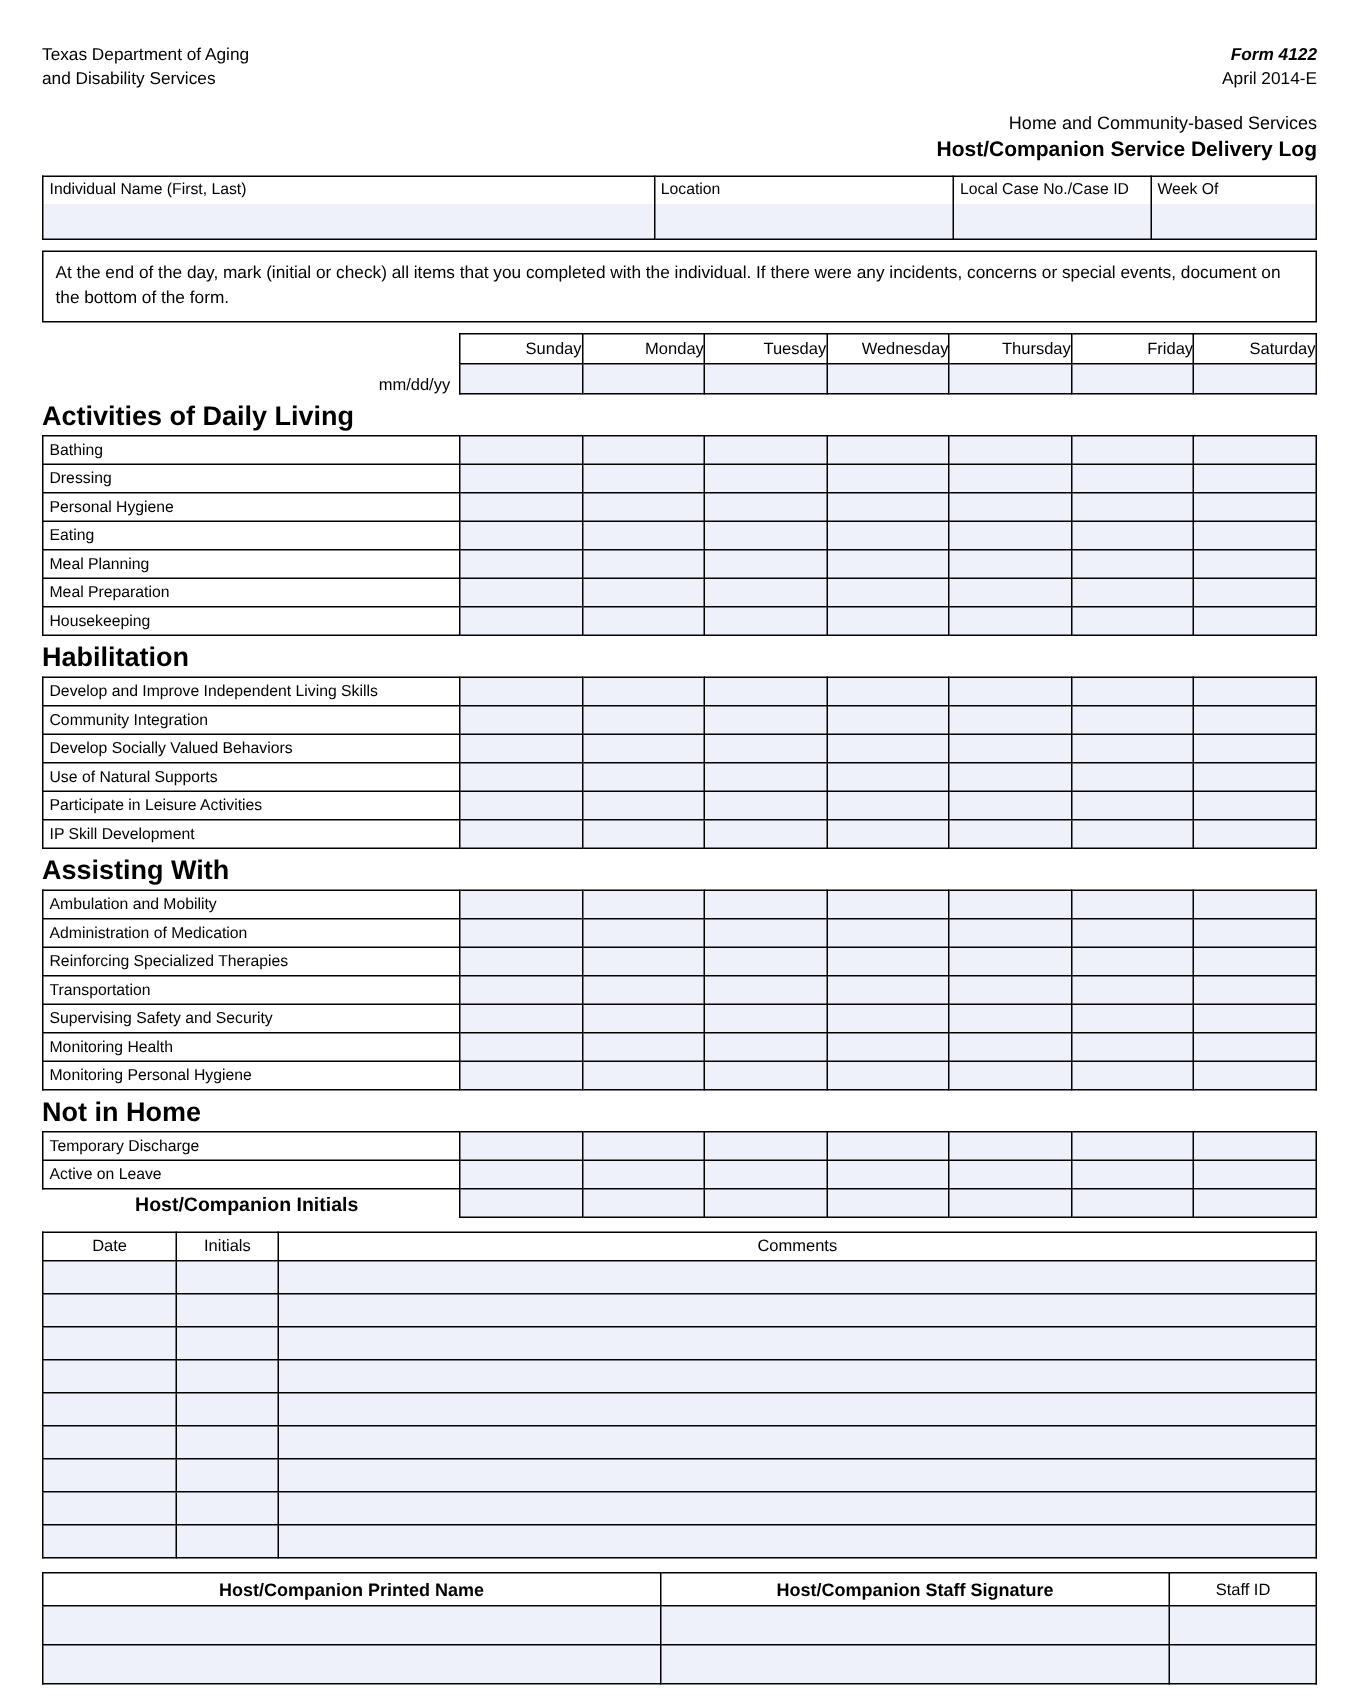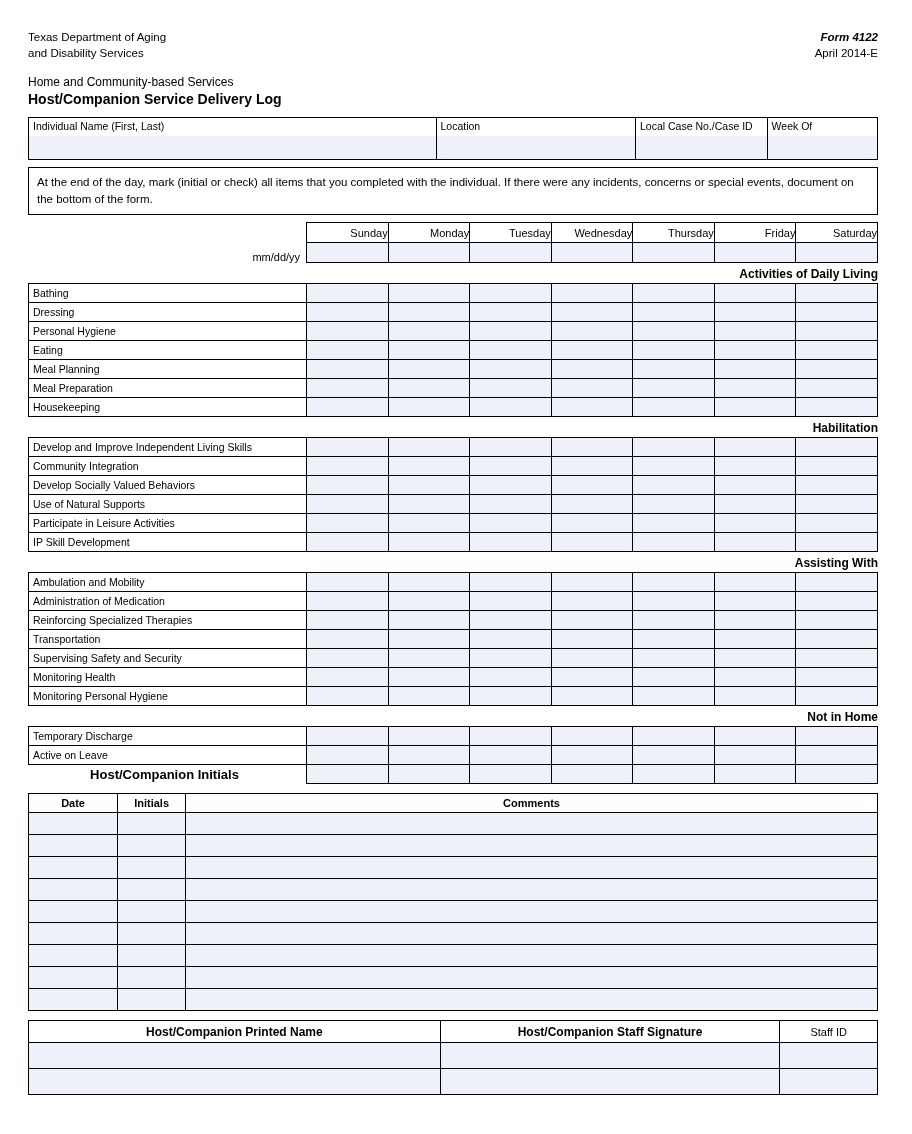--- a/index.html
+++ b/index.html
@@ -25,21 +25,21 @@
     align-items: flex-start;
     font-size: 11.5px;
     line-height: 1.35;
   }
   .agency { }
   .form-meta { text-align: right; line-height: 1.35; }
   .form-no { font-weight: bold; font-size: 11.5px; font-style: italic; }
   .form-date { font-size: 11.5px; }
 
   .title-block {
-    text-align: left;
+    text-align: right;
     margin-top: 14px;
   }
   .title-sub { font-size: 12px; }
   .title-main { font-weight: bold; font-size: 14px; margin-top: 2px; }
 
   
   table { border-collapse: collapse; width: 100%; }
   td, th { border: 1px solid #000; padding: 0; font-weight: normal; }
 
   
@@ -75,23 +75,22 @@
     text-align: right;
     padding-right: 6px;
     font-size: 11px;
     vertical-align: bottom;
   }
   .noborder { border: none; }
 
   
   .section-head {
     font-weight: bold;
-    font-size: 12px;
+    font-size: 18px;
     padding: 4px 0 2px 0;
-    text-align: right;
   }
 
   
   .grid td { height: 19px; }
   .grid .task {
     padding: 0 0 0 4px;
     font-size: 10.5px;
     white-space: nowrap;
   }
   .grid .mark { background: #eef1fa; }
@@ -102,21 +101,21 @@
     font-size: 13px;
     border: none;
   }
 
   
   .comments { margin-top: 9px; }
   .comments th {
     height: 19px;
     font-size: 11px;
     text-align: center;
-    font-weight: bold;
+    font-weight: normal;
   }
   .comments td { height: 22px; background: #eef1fa; }
 
   
   .sigs { margin-top: 9px; }
   .sigs th {
     height: 22px;
     font-size: 12px;
     font-weight: bold;
     text-align: center;

